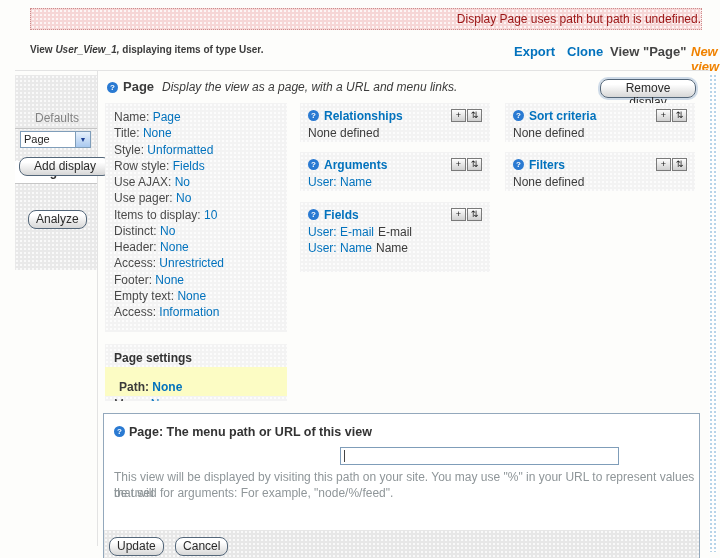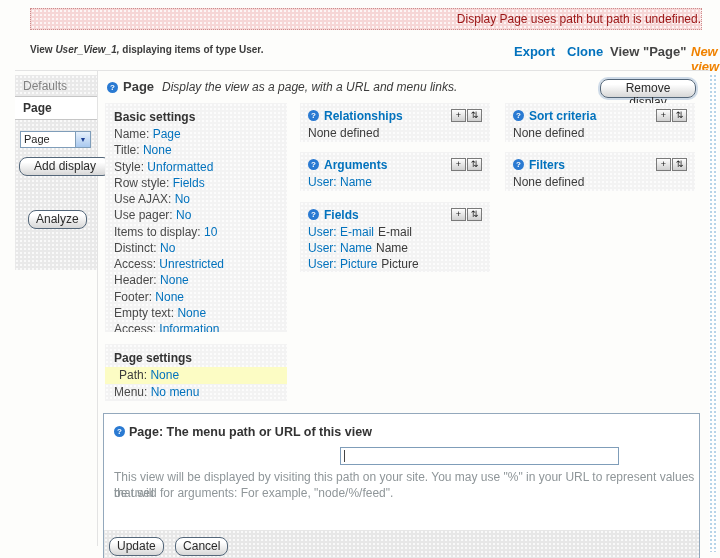--- a/index.html
+++ b/index.html
@@ -39,21 +39,21 @@
   .hl-export { left:466px; color:#0272bd; }
   .hl-clone  { left:519px; color:#0272bd; }
   .hl-viewpage { left:562px; color:#454545; }
   .hl-newview  { left:643px; color:#f08200; font-style:italic; }
 
   .top-divider { position:absolute; left:15px; top:70px; width:695px; height:1px; background:#e3e3e3; }
   .vert-divider { position:absolute; left:97px; top:70px; width:1px; height:476px; background:#e3e3e3; }
 
   
   .sidebar { position:absolute; left:15px; top:75px; width:82px; height:195px; background-color:#e9e9e9; }
-  .tab { height:22px; line-height:22px; padding-left:8px; border-bottom:1px solid #c6c6c6; cursor:pointer; }
+  .tab { height:22px; line-height:22px; padding-left:20px; border-bottom:1px solid #c6c6c6; cursor:pointer;margin-top:32px; }
   .tab-defaults { color:#828282; }
   .tab-page { background:#fff; font-weight:bold; color:#333; height:23px; line-height:23px; }
 
   .select-box { position:absolute; left:5px; top:56px; width:71px; height:17px; background:#fff; border:1px solid #7f9db9; font-size:11px; cursor:pointer; }
   .select-label { padding-left:3px; line-height:15px; color:#222; }
   .select-arrow { position:absolute; right:0; top:0; width:15px; height:15px; background:linear-gradient(#e7f1fc,#a9c9ef); border-left:1px solid #7f9db9; text-align:center; font-size:7px; line-height:15px; color:#1c3f94; }
 
   .btn {
     display:inline-block; border:1px solid #54677a; border-radius:8px;
     background:linear-gradient(#ffffff 25%, #d7d7d7); color:#2b2b2b;
@@ -76,21 +76,21 @@
 
   
   .bucket { position:absolute; background-color:#f3f3f3; padding:6px 9px; overflow:hidden; }
   .bucket .btitle { font-weight:bold; color:#333; line-height:17px; }
   .brow { line-height:16.25px; white-space:nowrap; }
   .brow .lbl { color:#4a4a4a; }
 
   #basic-settings { left:105px; top:103px; width:182px; height:229px; }
   #page-settings { left:105px; top:344px; width:182px; height:57px; padding:6px 0 0; }
   #page-settings .btitle { padding-left:9px; }
-  .path-row { background:#fcfcc4; padding:0 9px 0 14px; font-weight:normal; line-height:17px; }
+  .path-row { background:#fcfcc4; padding:12px 9px 0 14px; font-weight:bold; line-height:17px; }
   .path-row .lbl { color:#3b3b3b; }
   .menu-row { padding-left:9px; line-height:17px; }
 
   .hbucket { position:absolute; background-color:#f3f3f3; padding:5px 8px; }
   #relationships { left:300px; top:103px; width:190px; height:39px; }
   #arguments     { left:300px; top:152px; width:190px; height:39px; }
   #fields        { left:300px; top:202px; width:190px; height:70px; }
   #sort-criteria { left:505px; top:103px; width:190px; height:39px; }
   #filters       { left:505px; top:152px; width:190px; height:39px; }
   .hb-head { display:flex; align-items:center; height:15px; margin-bottom:2px; }
@@ -147,31 +147,30 @@
     <button class="btn add-display-btn">Add display</button>
     <button class="btn analyze-btn">Analyze</button>
   </div>
 
   <span class="help-icon disp-help">?</span>
   <span class="disp-title">Page</span>
   <span class="disp-desc">Display the view as a page, with a URL and menu links.</span>
   <button class="btn remove-btn">Remove display</button>
 
   <div class="bucket tex" id="basic-settings">
-    <div class="btitle">Basic settings</div>
     <div class="brow"><span class="lbl">Name:</span> <a class="lnk">Page</a></div>
     <div class="brow"><span class="lbl">Title:</span> <a class="lnk">None</a></div>
     <div class="brow"><span class="lbl">Style:</span> <a class="lnk">Unformatted</a></div>
     <div class="brow"><span class="lbl">Row style:</span> <a class="lnk">Fields</a></div>
     <div class="brow"><span class="lbl">Use AJAX:</span> <a class="lnk">No</a></div>
     <div class="brow"><span class="lbl">Use pager:</span> <a class="lnk">No</a></div>
     <div class="brow"><span class="lbl">Items to display:</span> <a class="lnk">10</a></div>
     <div class="brow"><span class="lbl">Distinct:</span> <a class="lnk">No</a></div>
+    <div class="brow"><span class="lbl">Header:</span> <a class="lnk">None</a></div>
     <div class="brow"><span class="lbl">Access:</span> <a class="lnk">Unrestricted</a></div>
-    <div class="brow"><span class="lbl">Header:</span> <a class="lnk">None</a></div>
     <div class="brow"><span class="lbl">Footer:</span> <a class="lnk">None</a></div>
     <div class="brow"><span class="lbl">Empty text:</span> <a class="lnk">None</a></div>
     <div class="brow"><span class="lbl">Access:</span> <a class="lnk">Information</a></div>
   </div>
 
   <div class="bucket tex" id="page-settings">
     <div class="btitle">Page settings</div>
     <div class="path-row"><span class="lbl">Path:</span> <a class="lnk">None</a></div>
     <div class="brow menu-row"><span class="lbl">Menu:</span> <a class="lnk">No menu</a></div>
   </div>
@@ -201,21 +200,20 @@
   <div class="hbucket tex" id="fields">
     <div class="hb-head">
       <span class="help-icon">?</span>
       <a class="hb-title">Fields</a>
       <span class="hb-spacer"></span>
       <span class="mini-btn">+</span>
       <span class="mini-btn">⇅</span>
     </div>
     <div class="hb-row"><a class="lnk">User: E-mail</a><span class="suffix">E-mail</span></div>
     <div class="hb-row"><a class="lnk">User: Name</a><span class="suffix">Name</span></div>
-    <div class="hb-row"><a class="lnk">User: Picture</a><span class="suffix">Picture</span></div>
   </div>
 
   <div class="hbucket tex" id="sort-criteria">
     <div class="hb-head">
       <span class="help-icon">?</span>
       <a class="hb-title">Sort criteria</a>
       <span class="hb-spacer"></span>
       <span class="mini-btn">+</span>
       <span class="mini-btn">⇅</span>
     </div>

